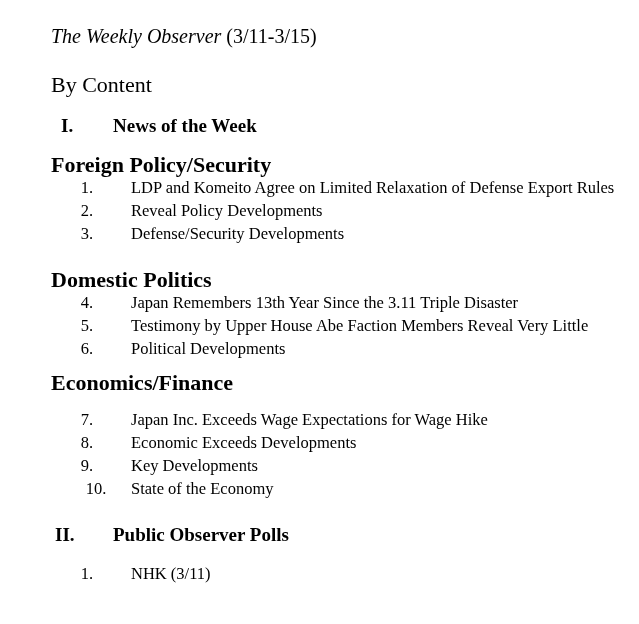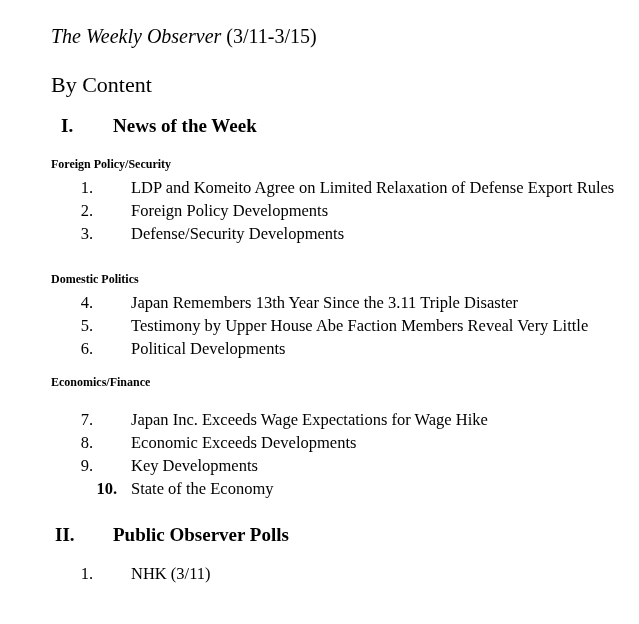--- a/index.html
+++ b/index.html
@@ -55,21 +55,21 @@
       top: 0;
     }
     .roman-heading .heading-text {
       position: absolute;
       left: 62px;
       top: 0;
     }
     .section-label {
       position: absolute;
       left: 0;
-      font-size: 12px;
+      font-size: 22px;
       font-weight: bold;
       line-height: 21px;
       white-space: nowrap;
     }
     .list {
       position: absolute;
       left: 0;
       margin: 0;
       padding: 0;
       list-style: none;
@@ -82,23 +82,22 @@
       white-space: nowrap;
     }
     .list-item .num {
       position: absolute;
       left: 0;
       width: 42px;
       text-align: right;
       padding-right: 0;
     }
     .list-item .num.wide {
-      text-align: right;
+      text-align: center;
       left: 24px;
-      font-weight: bold;
     }
     .list-item .text {
       position: absolute;
       left: 47px;
       margin-left: 33px;
     }
   </style>
 </head>
 <body>
 
@@ -117,21 +116,21 @@
   </div>
 
   <div class="section-label" style="top:154px;">Foreign Policy/Security</div>
   <ul class="list" style="top:177px;">
     <li class="list-item">
       <span class="num">1.</span>
       <span class="text">LDP and Komeito Agree on Limited Relaxation of Defense Export Rules</span>
     </li>
     <li class="list-item">
       <span class="num">2.</span>
-      <span class="text">Foreign Policy Developments</span>
+      <span class="text">Reveal Policy Developments</span>
     </li>
     <li class="list-item">
       <span class="num">3.</span>
       <span class="text">Defense/Security Developments</span>
     </li>
   </ul>
 
   <div class="section-label" style="top:269px;">Domestic Politics</div>
   <ul class="list" style="top:292px;">
     <li class="list-item">

